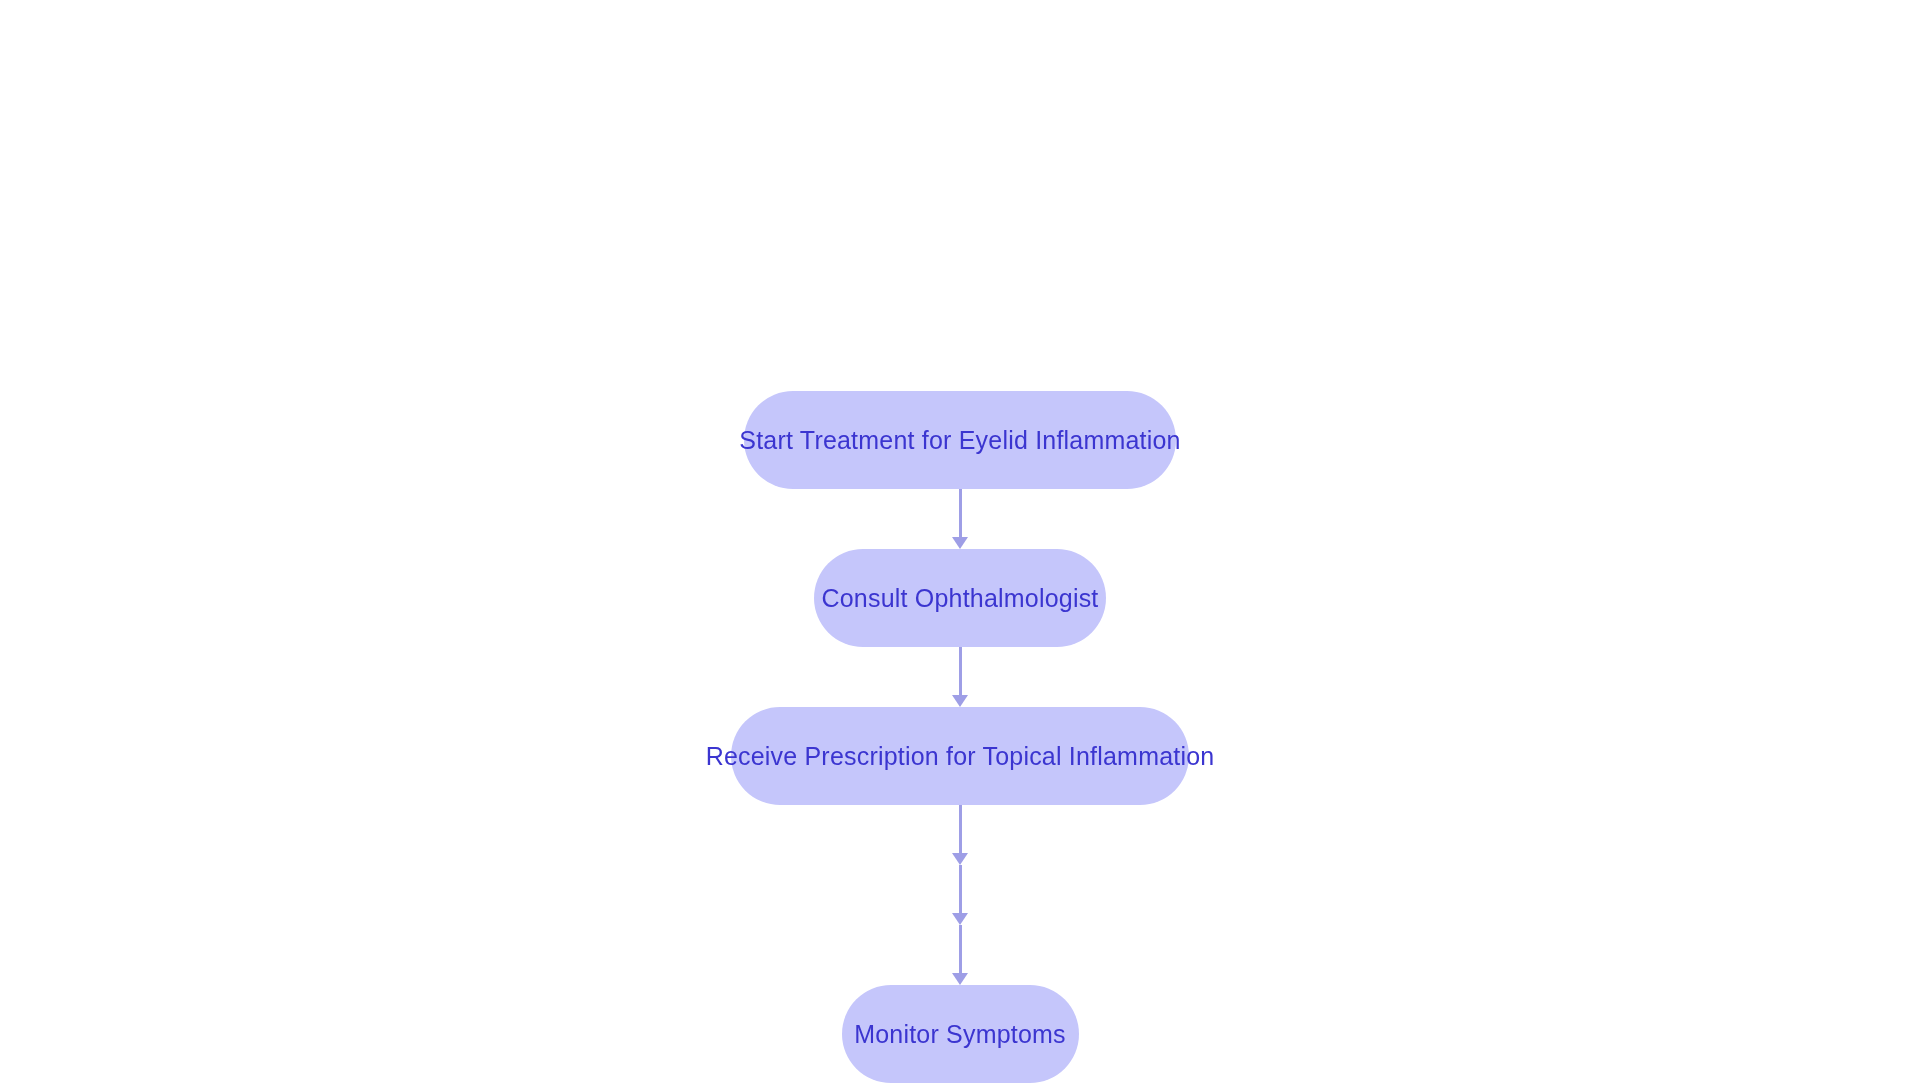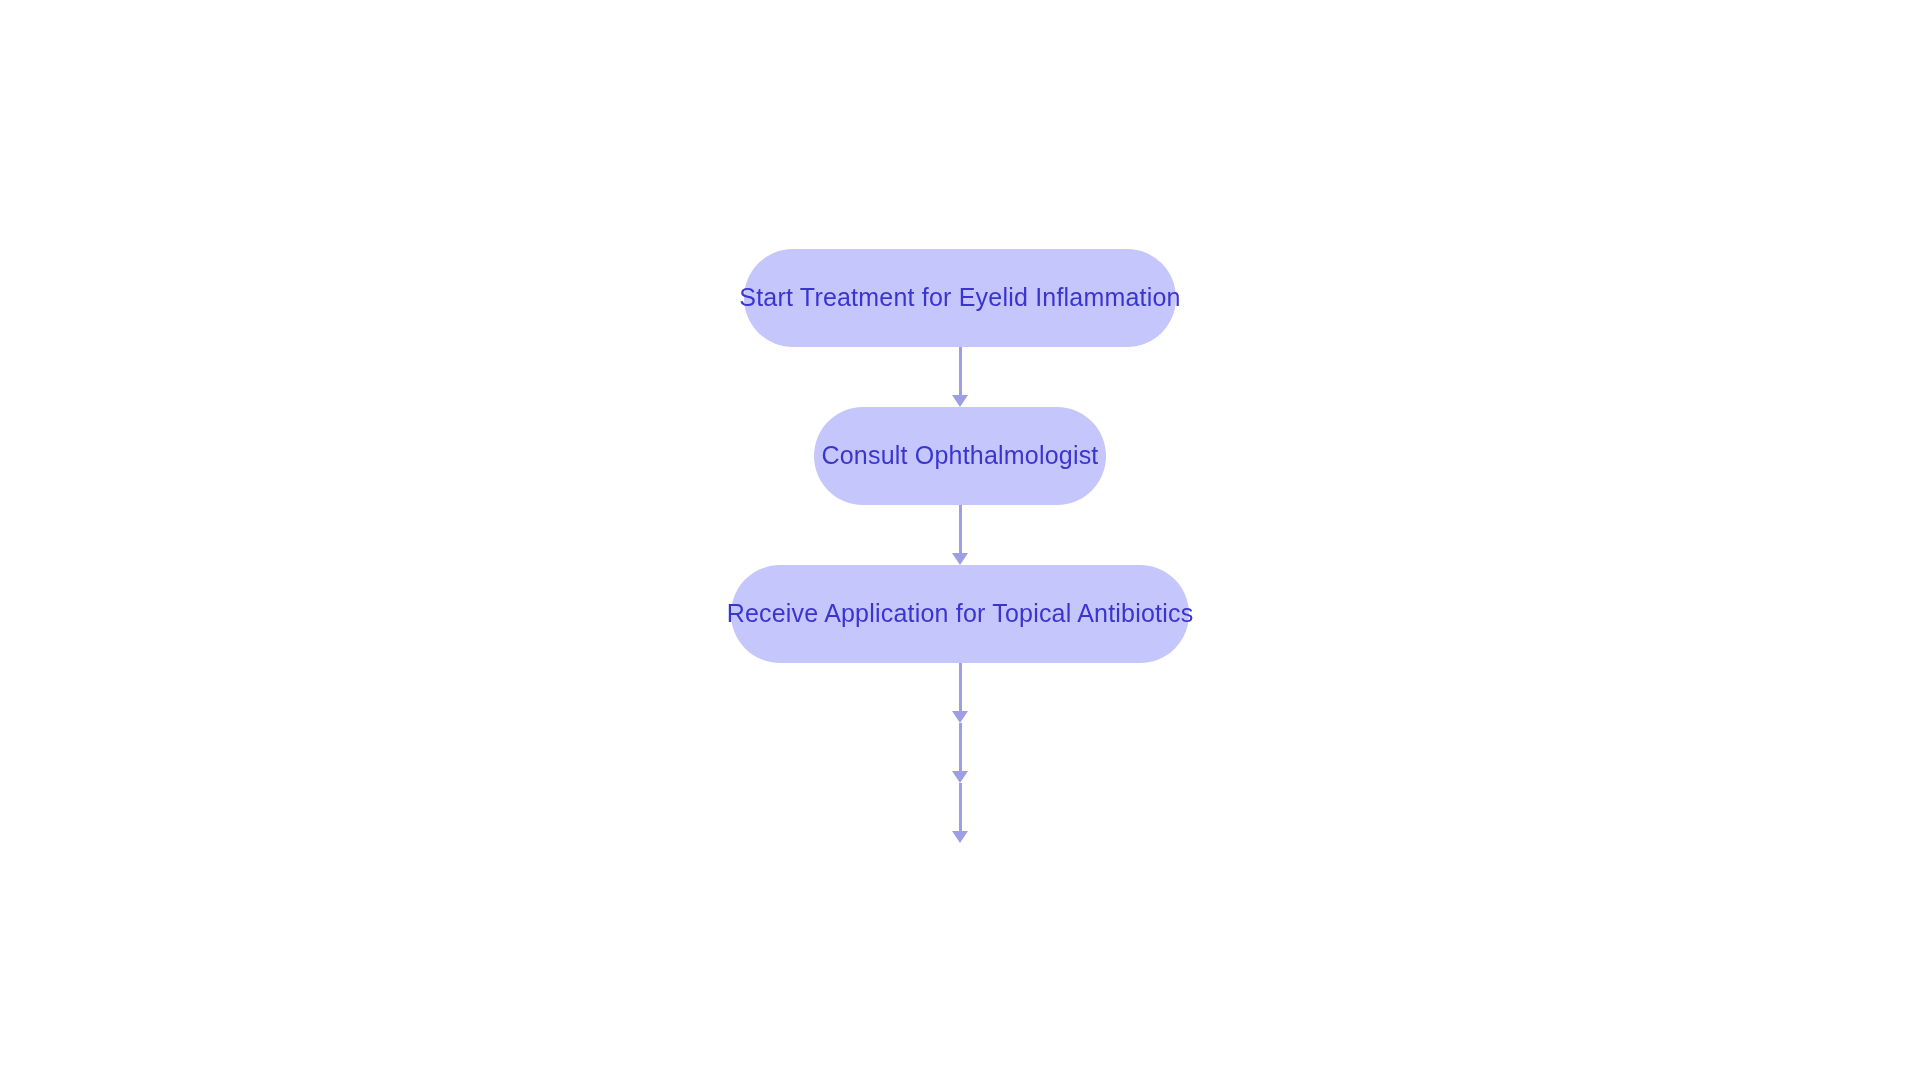--- a/index.html
+++ b/index.html
@@ -13,21 +13,21 @@
     font-family: "Liberation Sans", sans-serif;
     overflow: hidden;
   }
   #flowchart {
     position: relative;
     width: 1920px;
     height: 1083px;
     display: flex;
     flex-direction: column;
     align-items: center;
-    justify-content: center;
+    justify-content: flex-end;
     padding-top: 8px;
     box-sizing: border-box;
   }
   .node {
     background: #c5c6fb;
     color: #3b35d0;
     border-radius: 999px;
     display: flex;
     align-items: center;
     justify-content: center;
@@ -78,34 +78,37 @@
   <div class="node" style="width:292px;">
     <span class="node-label">Consult Ophthalmologist</span>
   </div>
 
   <div class="connector" style="height:60px;">
     <div class="line"></div>
     <div class="arrow"></div>
   </div>
 
   <div class="node" style="width:458px;">
-    <span class="node-label">Receive Application for Topical Antibiotics</span>
+    <span class="node-label">Receive Prescription for Topical Inflammation</span>
   </div>
 
   <div class="connector" style="height:60px;">
     <div class="line"></div>
     <div class="arrow"></div>
   </div>
 
 
   <div class="connector" style="height:60px;">
     <div class="line"></div>
     <div class="arrow"></div>
   </div>
 
 
   <div class="connector" style="height:60px;">
     <div class="line"></div>
     <div class="arrow"></div>
   </div>
 
+  <div class="node" style="width:237px;">
+    <span class="node-label">Monitor Symptoms</span>
+  </div>
 
 </div>
 
 </body></html>

